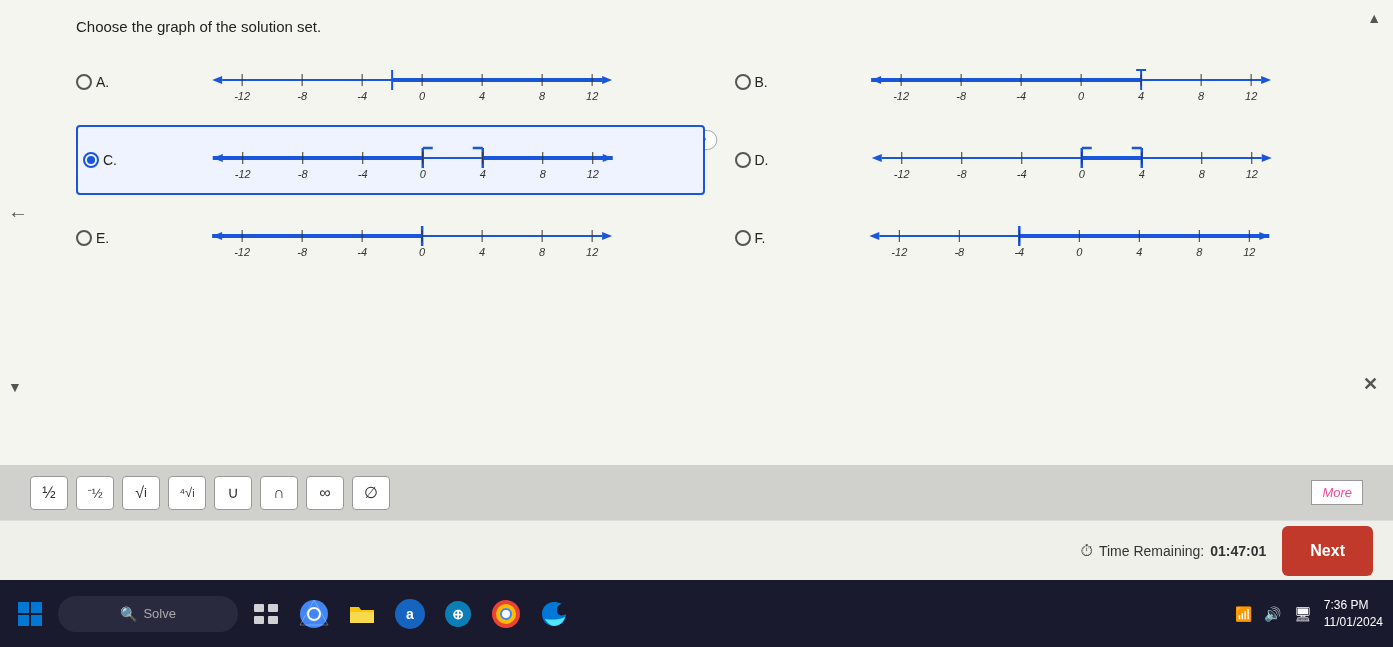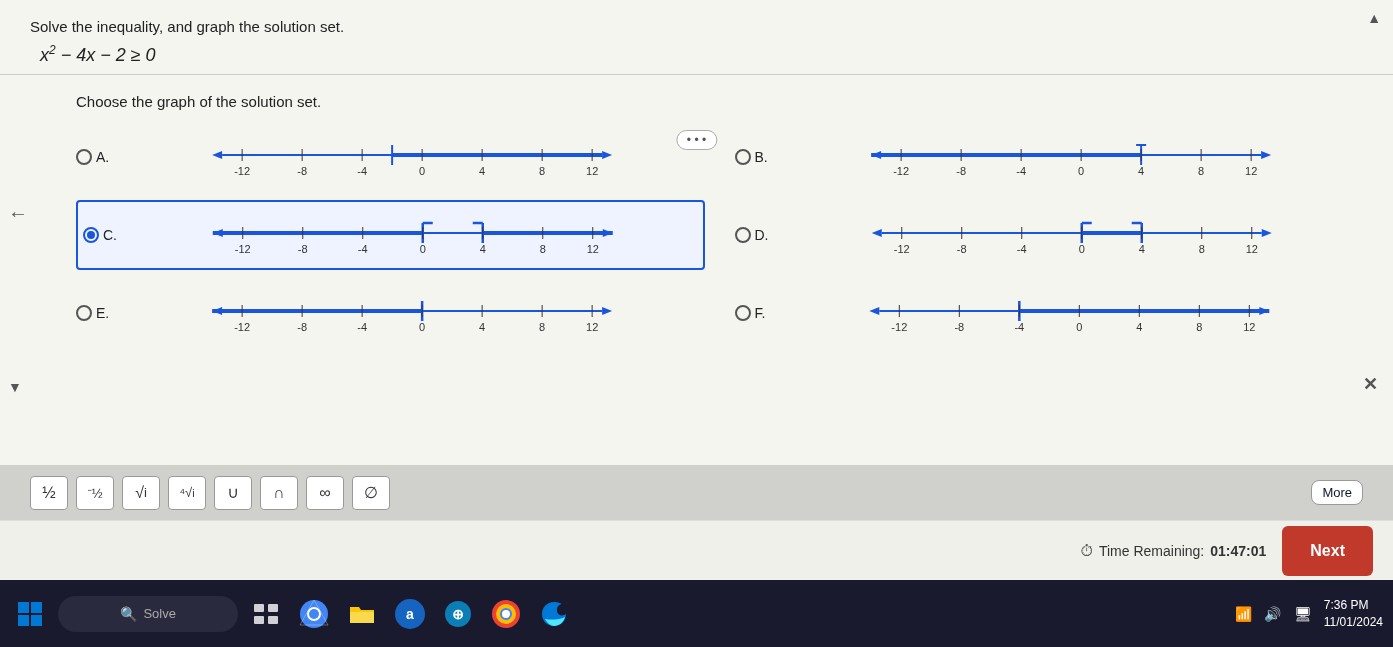--- a/index.html
+++ b/index.html
@@ -99,20 +99,21 @@
       top: 50%;
       left: 50%;
       transform: translate(-50%, -50%);
     }
 
     .number-line-container {
       flex: 1;
       position: relative;
       height: 60px;
       margin-left: 5px;
+      font-style: italic;
     }
 
     .number-line-svg {
       width: 100%;
       height: 60px;
     }
 
     
     .option-c-box {
       grid-column: 1;
@@ -144,26 +145,27 @@
       align-items: center;
       justify-content: center;
       font-size: 16px;
       cursor: pointer;
       color: #333;
     }
 
     .more-btn {
       background: white;
       border: 1px solid #999;
-      border-radius: 8px;
+      border-radius: 0;
       padding: 4px 10px;
       font-size: 13px;
       cursor: pointer;
-      color: #0f172a;
+      color: #ec4899;
       margin-left: auto;
+      font-style: italic;
     }
 
     .bottom-bar {
       background: #f0f0eb;
       height: 60px;
       display: flex;
       align-items: center;
       justify-content: flex-end;
       padding: 0 20px;
       gap: 16px;
@@ -263,26 +265,20 @@
 </head>
 <body>
 
 <div class="main-content">
 
   <div class="scroll-indicator-left" style="top:10px; left: auto; right: 12px; font-size:14px; color:#555;">▲</div>
   <div class="scroll-indicator-left" style="top: auto; bottom: 185px; right: 12px; font-size:14px; color:#555; position:absolute;">▼</div>
 
   <div style="position:absolute; left:8px; top:200px; font-size:20px; color:#555;">←</div>
 
-  <div class="question-header">
-    <div class="question-title">Solve the inequality, and graph the solution set.</div>
-    <div class="equation">
-      x<span class="sup">2</span> − 4x − 2 ≥ 0
-    </div>
-  </div>
 
   <div class="dots-btn">• • •</div>
 
   <div class="content-area" style="padding-top: 18px;">
     <div class="choose-label">Choose the graph of the solution set.</div>
 
     <div class="options-grid">
 
       <div class="option-row">
         <div class="option-label">

